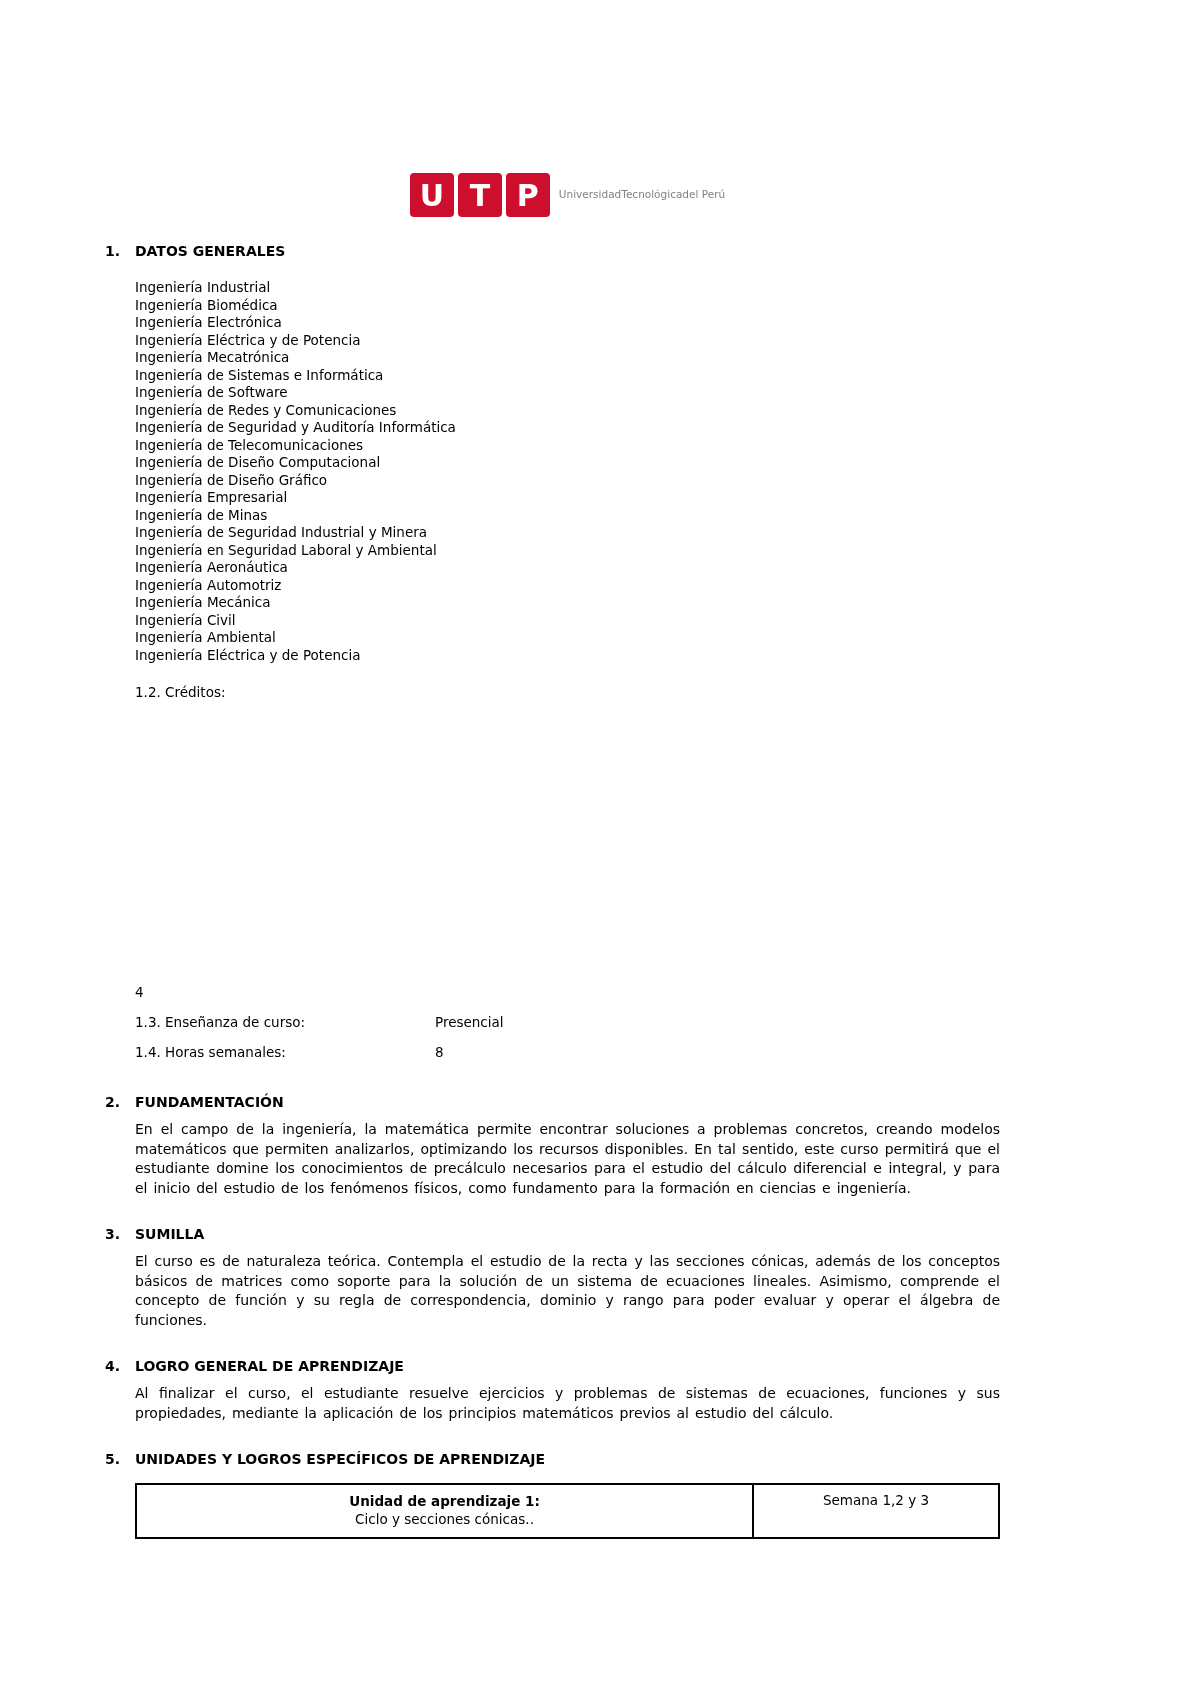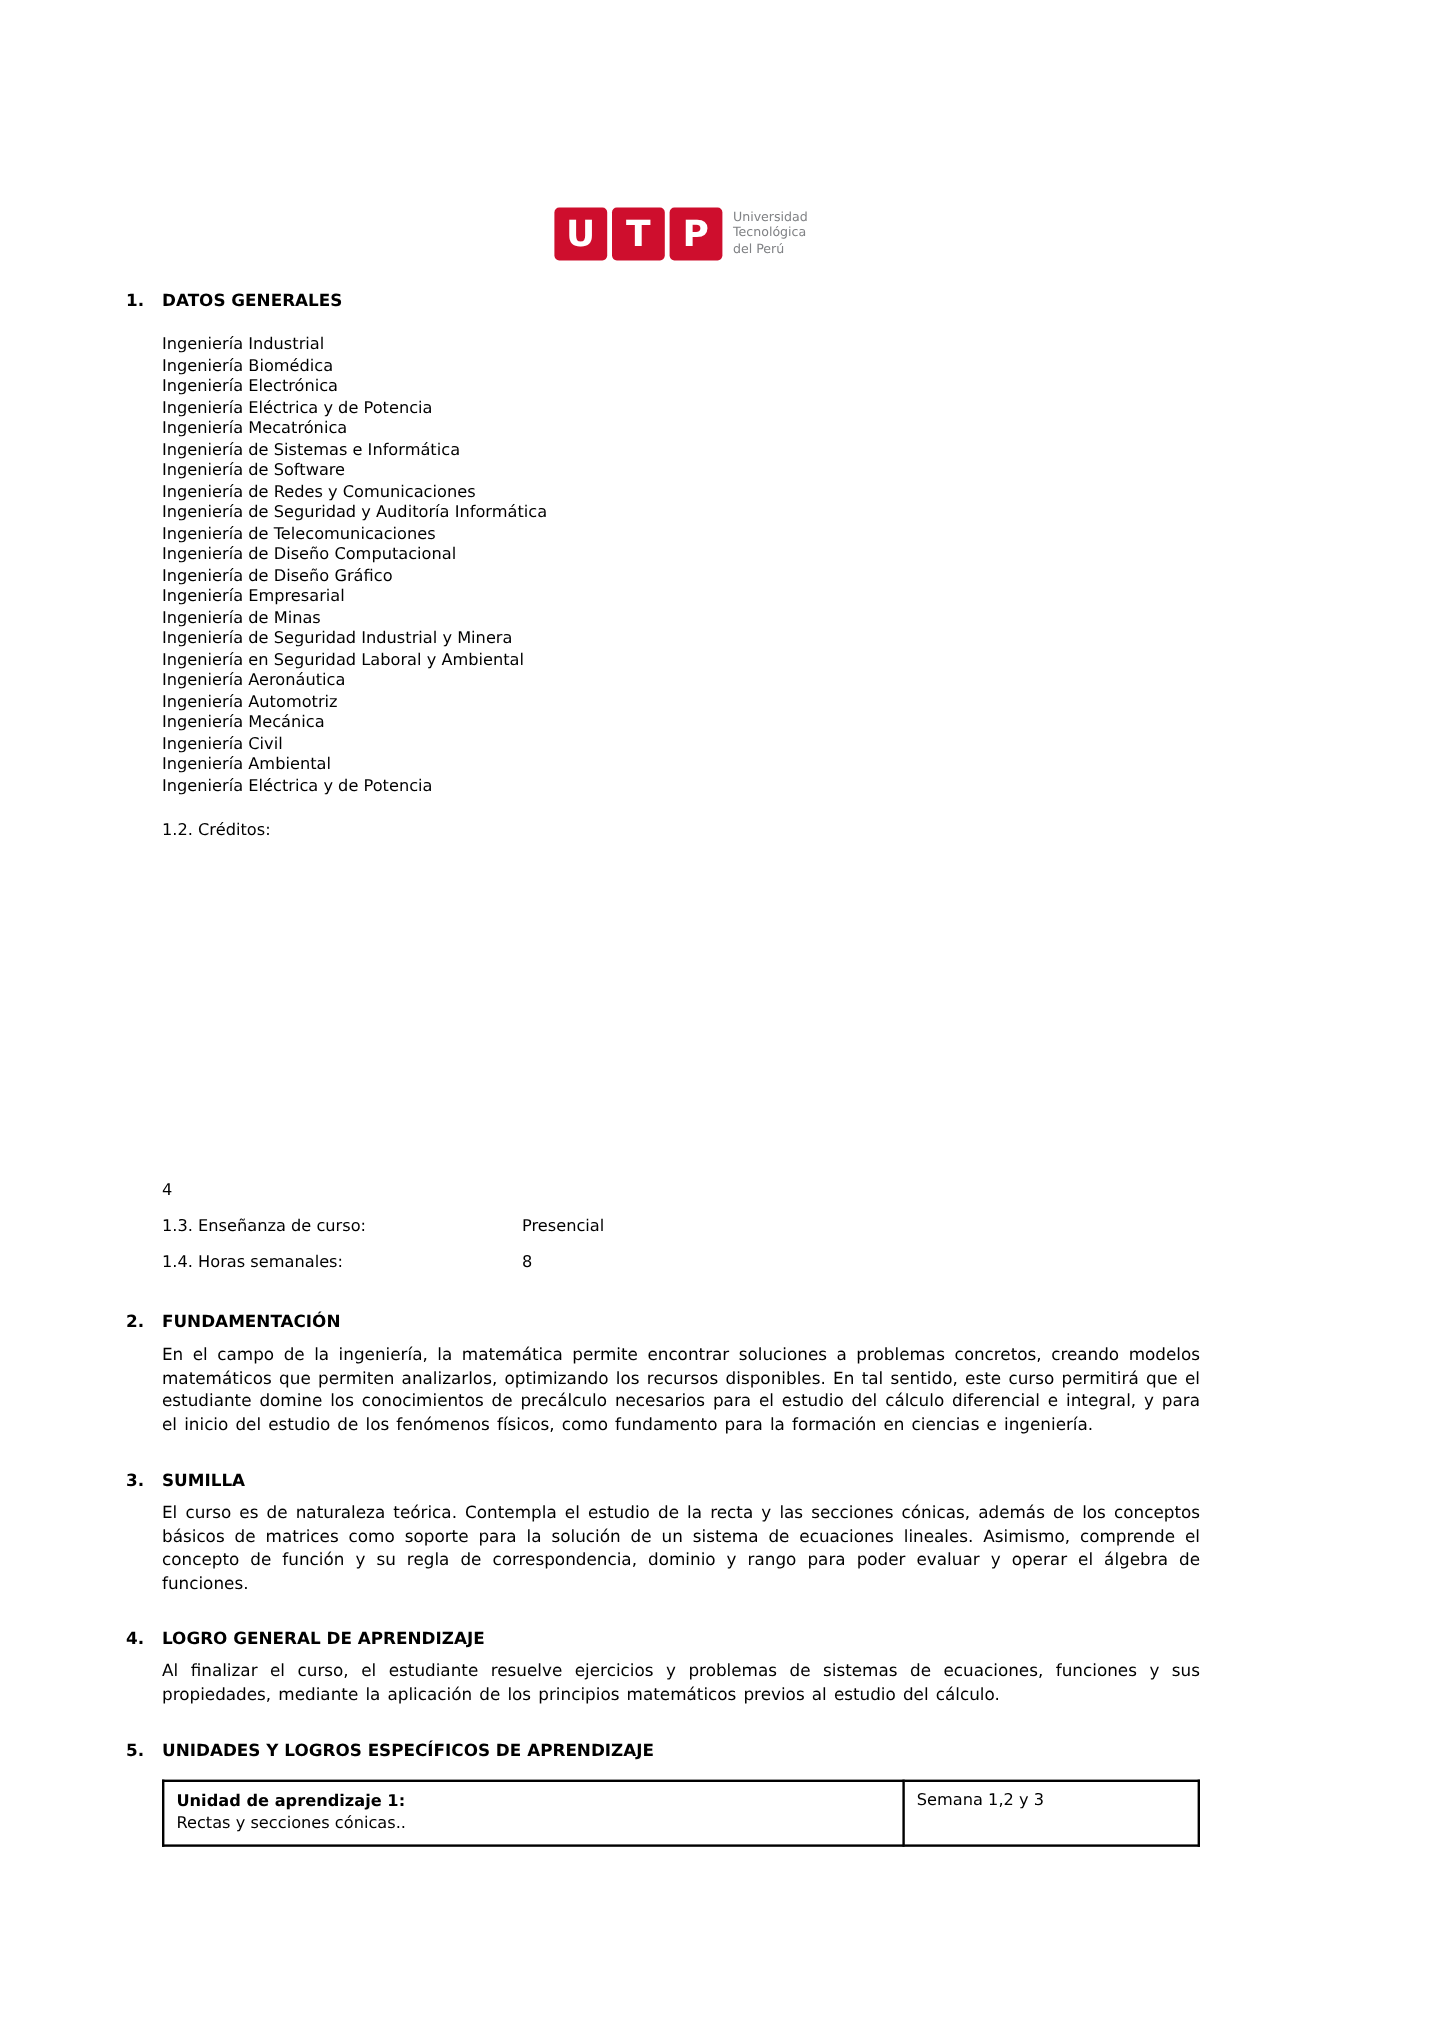--- a/index.html
+++ b/index.html
@@ -25,21 +25,21 @@
     width: 44px; height: 44px;
     background: #CE0E2D;
     border-radius: 4px;
     color: #ffffff;
     font-weight: bold;
     font-size: 30px;
     display: flex; align-items: center; justify-content: center;
   }
   .logo-tagline {
     margin-left: 9px;
-    display: flex; flex-direction: column; justify-content: center;
+    display: flex; flex-direction: row; justify-content: center;
     font-size: 10.5px; color: #808285; line-height: 1.3;
   }
 
   
   .title-block {
     margin: 36px 0 0 30px;
     text-align: center;
     font-weight: bold;
     font-size: 19px;
     line-height: 30px;
@@ -70,20 +70,21 @@
     word-spacing: 1.5px;
   }
 
   
   .unidades-table {
     margin: 16px 0 0 30px;
     width: 865px;
     border-collapse: collapse;
     table-layout: fixed;
     font-size: 13.5px;
+    text-align: center;
   }
   .unidades-table td {
     border: 2px solid #000000;
     vertical-align: top;
     padding: 7px 10px 9px 10px;
   }
   .unidades-table .cell-left { width: 595px; }
   .unidad-title { font-weight: bold; line-height: 18px; }
   .unidad-desc { line-height: 18px; }
 </style>
@@ -177,21 +178,21 @@
     <div class="section-heading">
       <span class="sec-num">5.</span>
       <span class="sec-title">UNIDADES Y LOGROS ESPECÍFICOS DE APRENDIZAJE</span>
     </div>
 
     <table class="unidades-table">
       <tbody>
           <tr>
         <td class="cell-left">
           <div class="unidad-title">Unidad de aprendizaje 1:</div>
-          <div class="unidad-desc">Rectas y secciones cónicas..</div>
+          <div class="unidad-desc">Ciclo y secciones cónicas..</div>
         </td>
         <td class="cell-right">Semana 1,2 y 3</td>
       </tr>
     </tbody>
       </table>
 
   </div>
 </div>
 
 </body></html>

